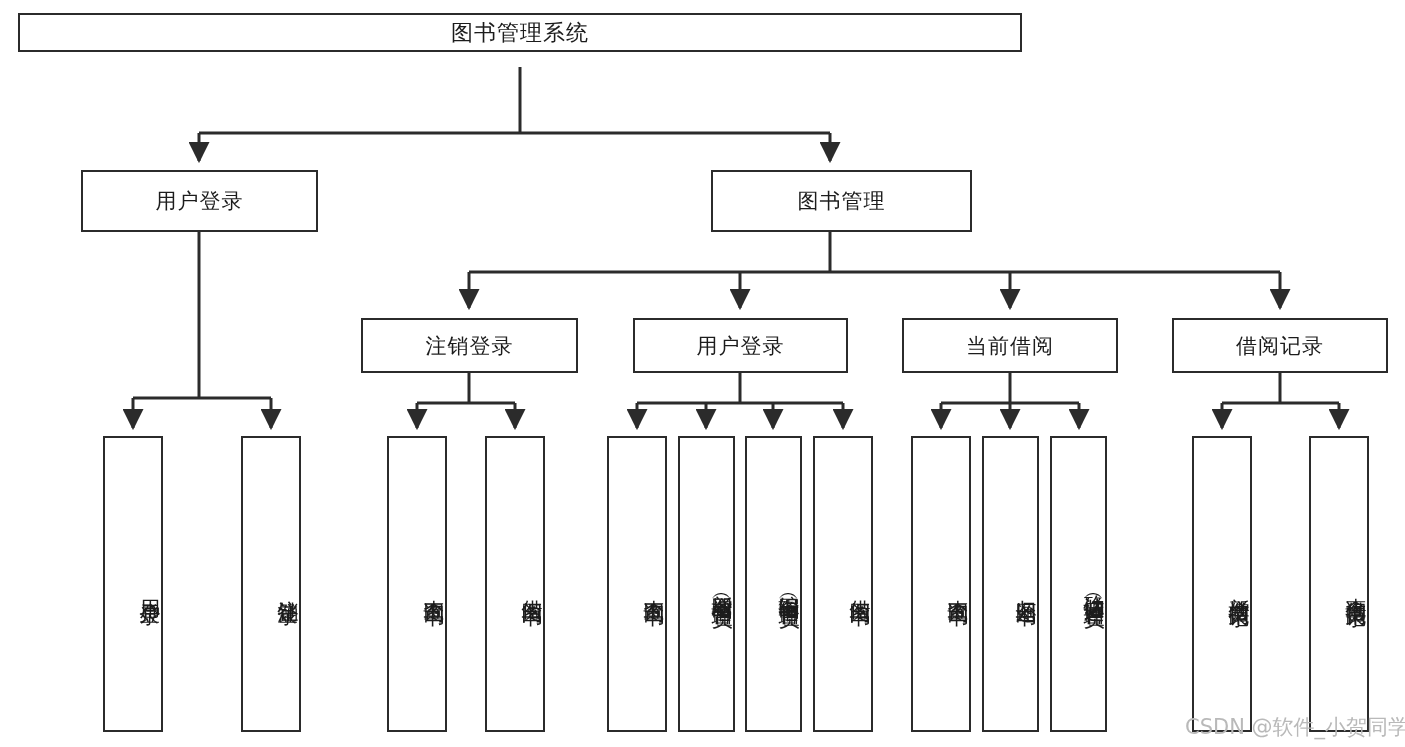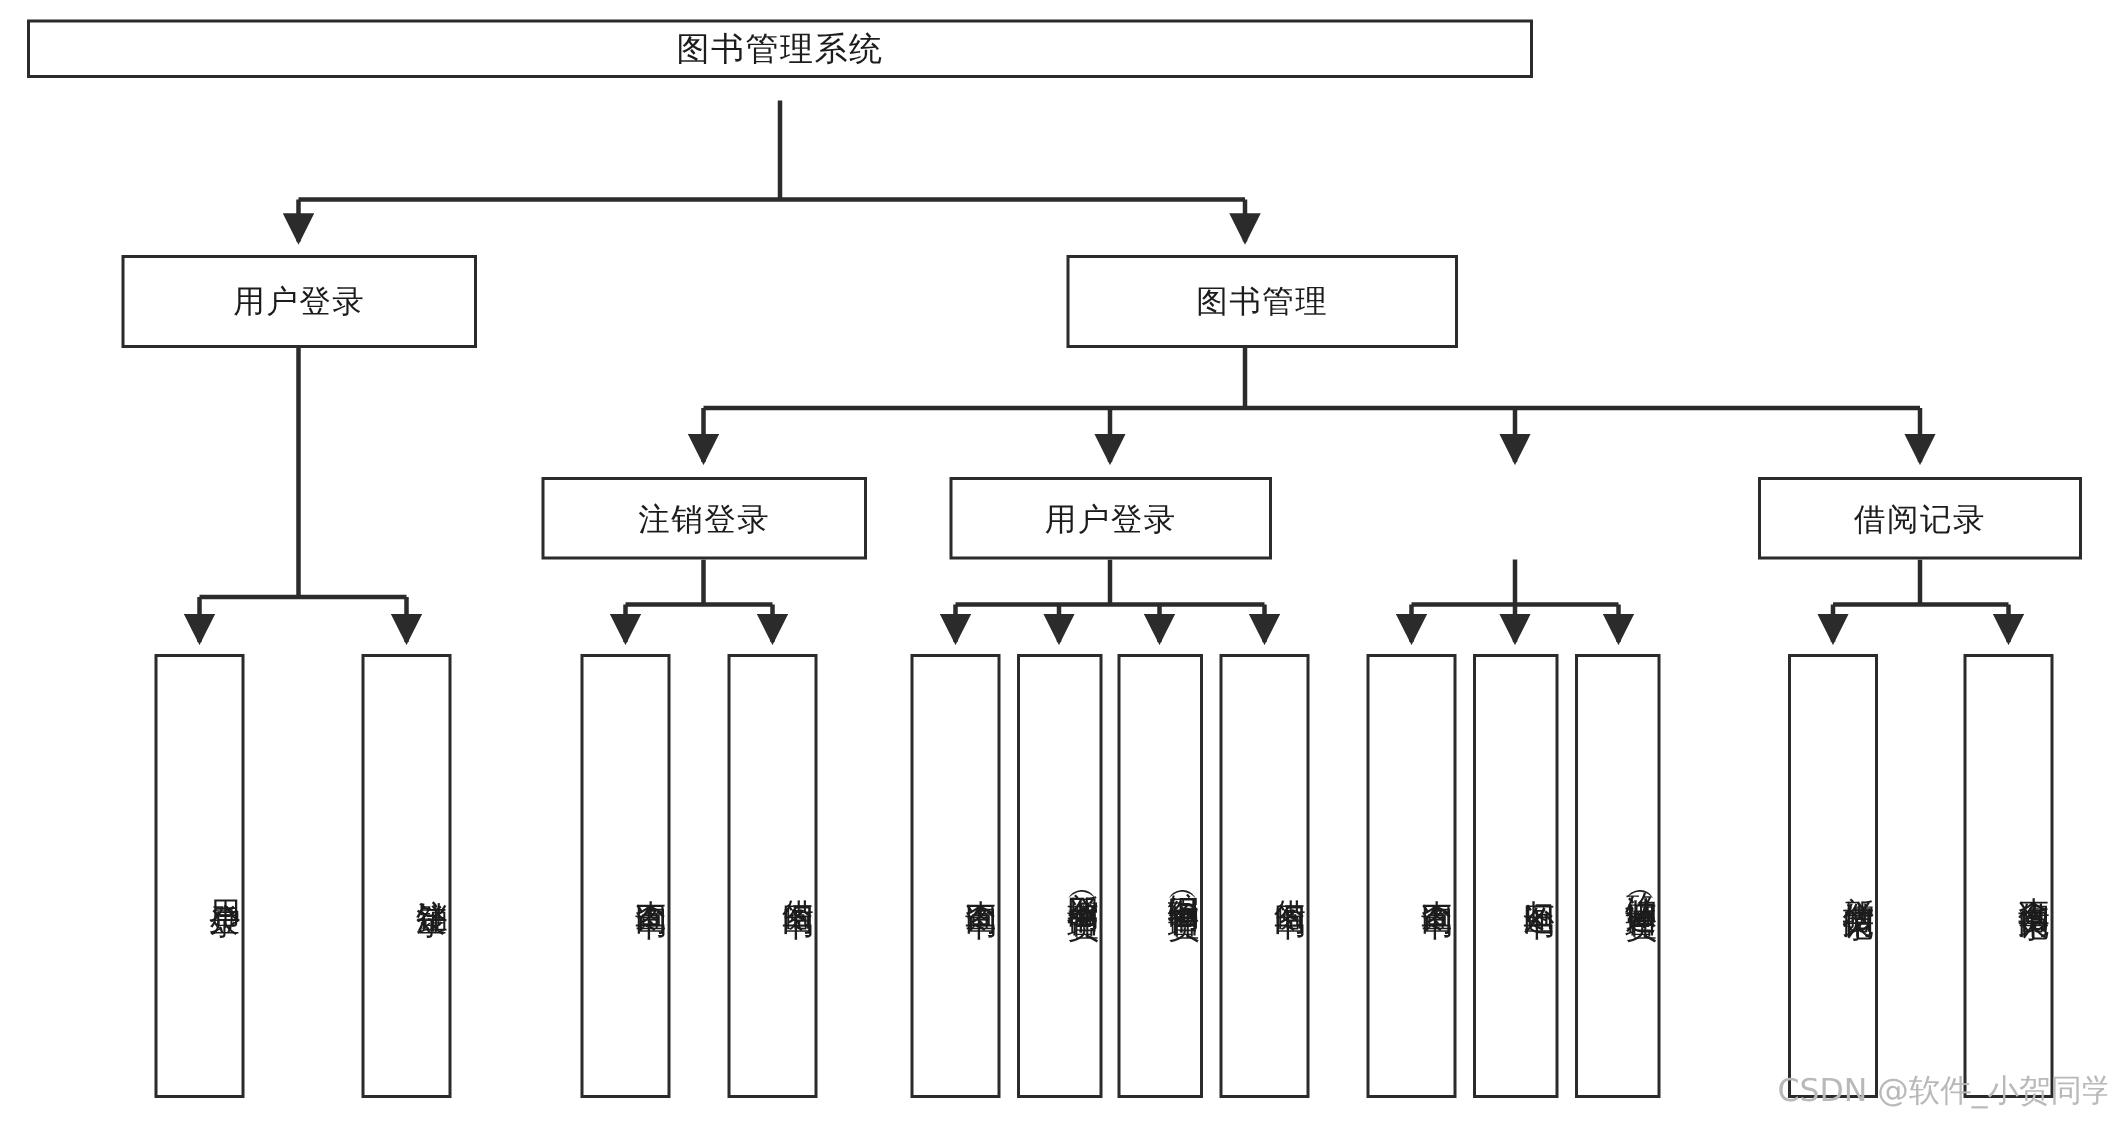--- a/index.html
+++ b/index.html
@@ -123,20 +123,21 @@
     </g>
   </svg>
 
   <div class="node horizontal root" style="left:18px; top:13px; width:1004px; height:39px;">图书管理系统</div>
 
   <div class="node horizontal" style="left:81px; top:170px; width:237px; height:62px;">用户登录</div>
   <div class="node horizontal" style="left:711px; top:170px; width:261px; height:62px;">图书管理</div>
 
   <div class="node horizontal" style="left:361px; top:318px; width:217px; height:55px;">注销登录</div>
   <div class="node horizontal" style="left:633px; top:318px; width:215px; height:55px;">用户登录</div>
+  <div class="node horizontal" style="left:902px; top:318px; width:216px; height:55px;">当前借阅</div>
   <div class="node horizontal" style="left:1172px; top:318px; width:216px; height:55px;">借阅记录</div>
 
   <div class="node vertical" style="left:103px; top:436px; width:60px; height:296px;">
     <span class="vlabel">用户登录</span>
   </div>
   <div class="node vertical" style="left:241px; top:436px; width:60px; height:296px;">
     <span class="vlabel">注销登录</span>
   </div>
 
   <div class="node vertical" style="left:387px; top:436px; width:60px; height:296px;">

